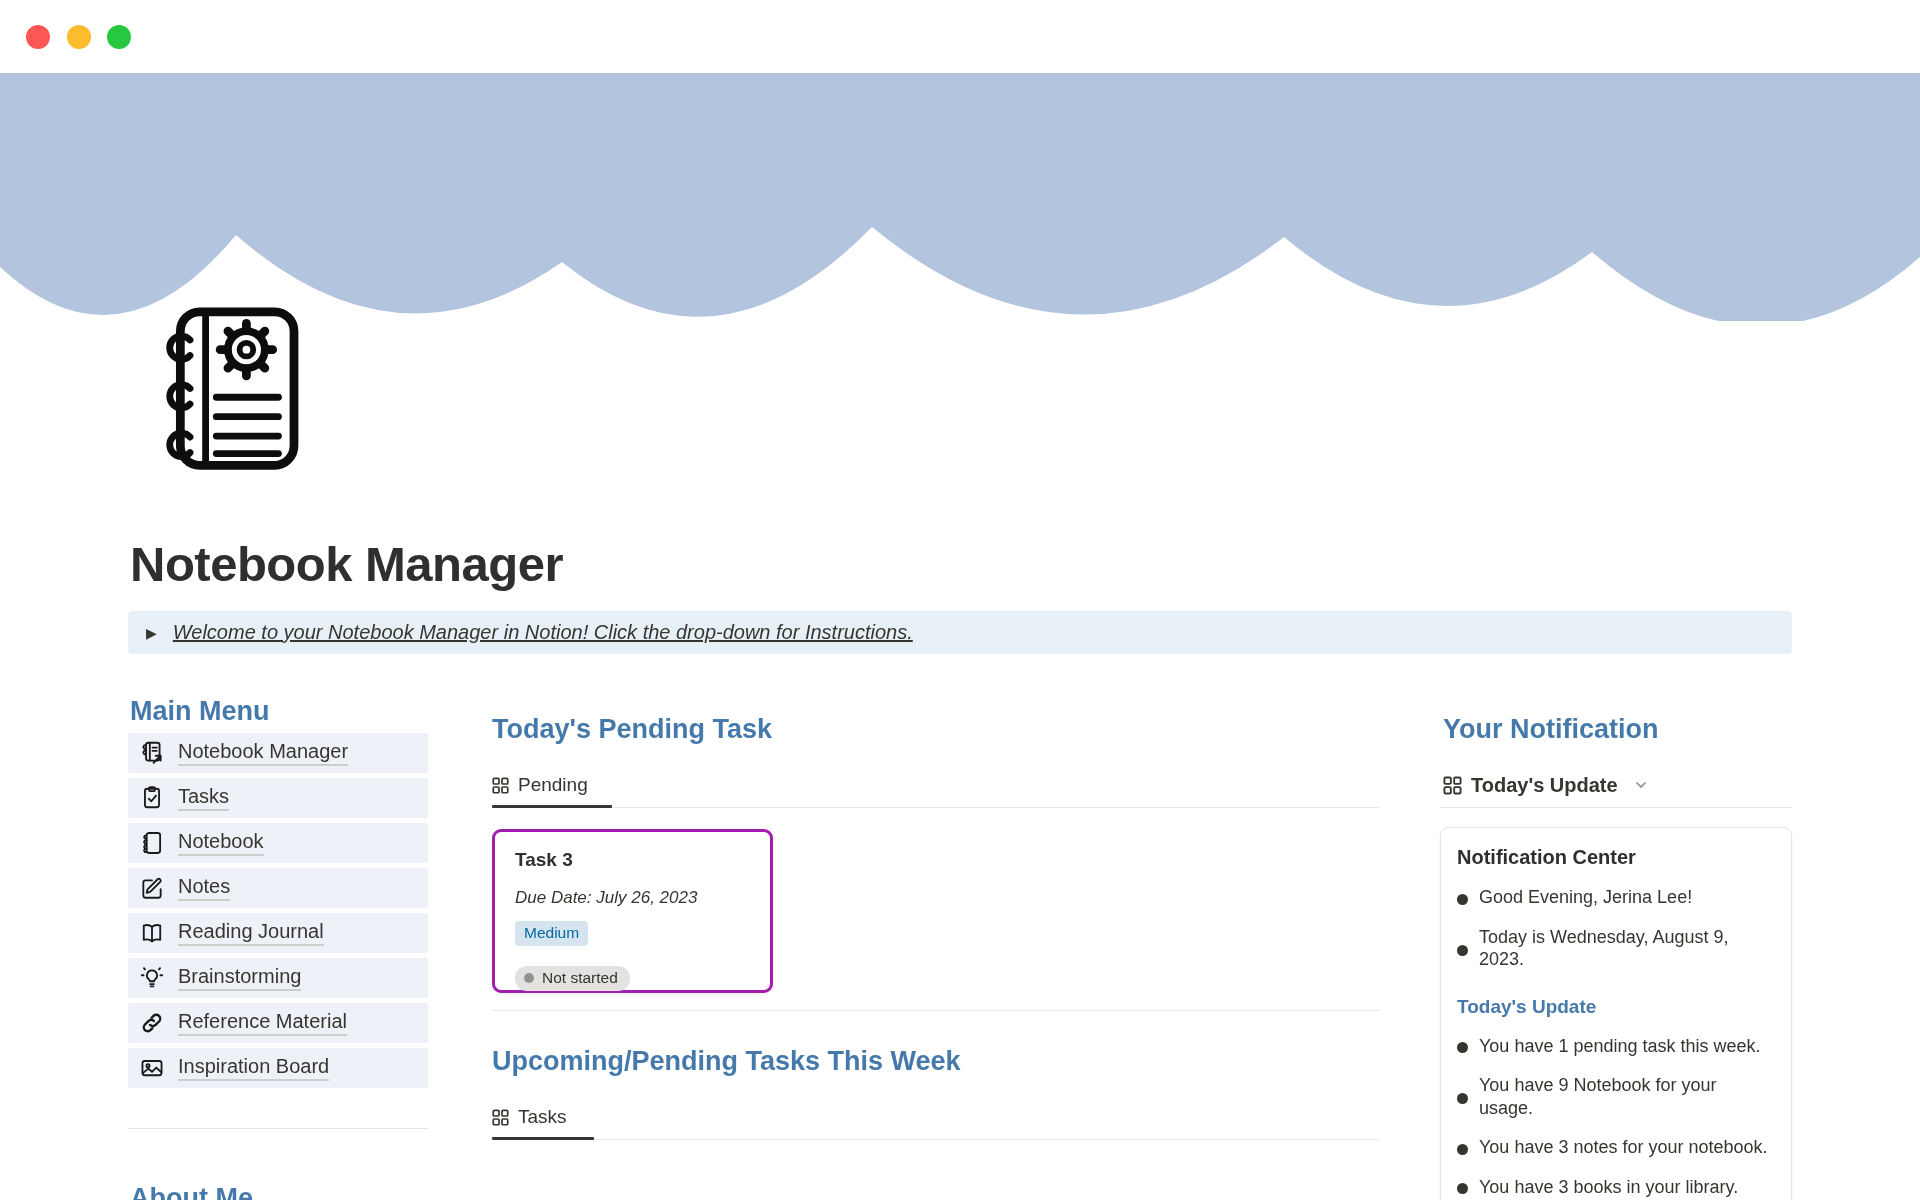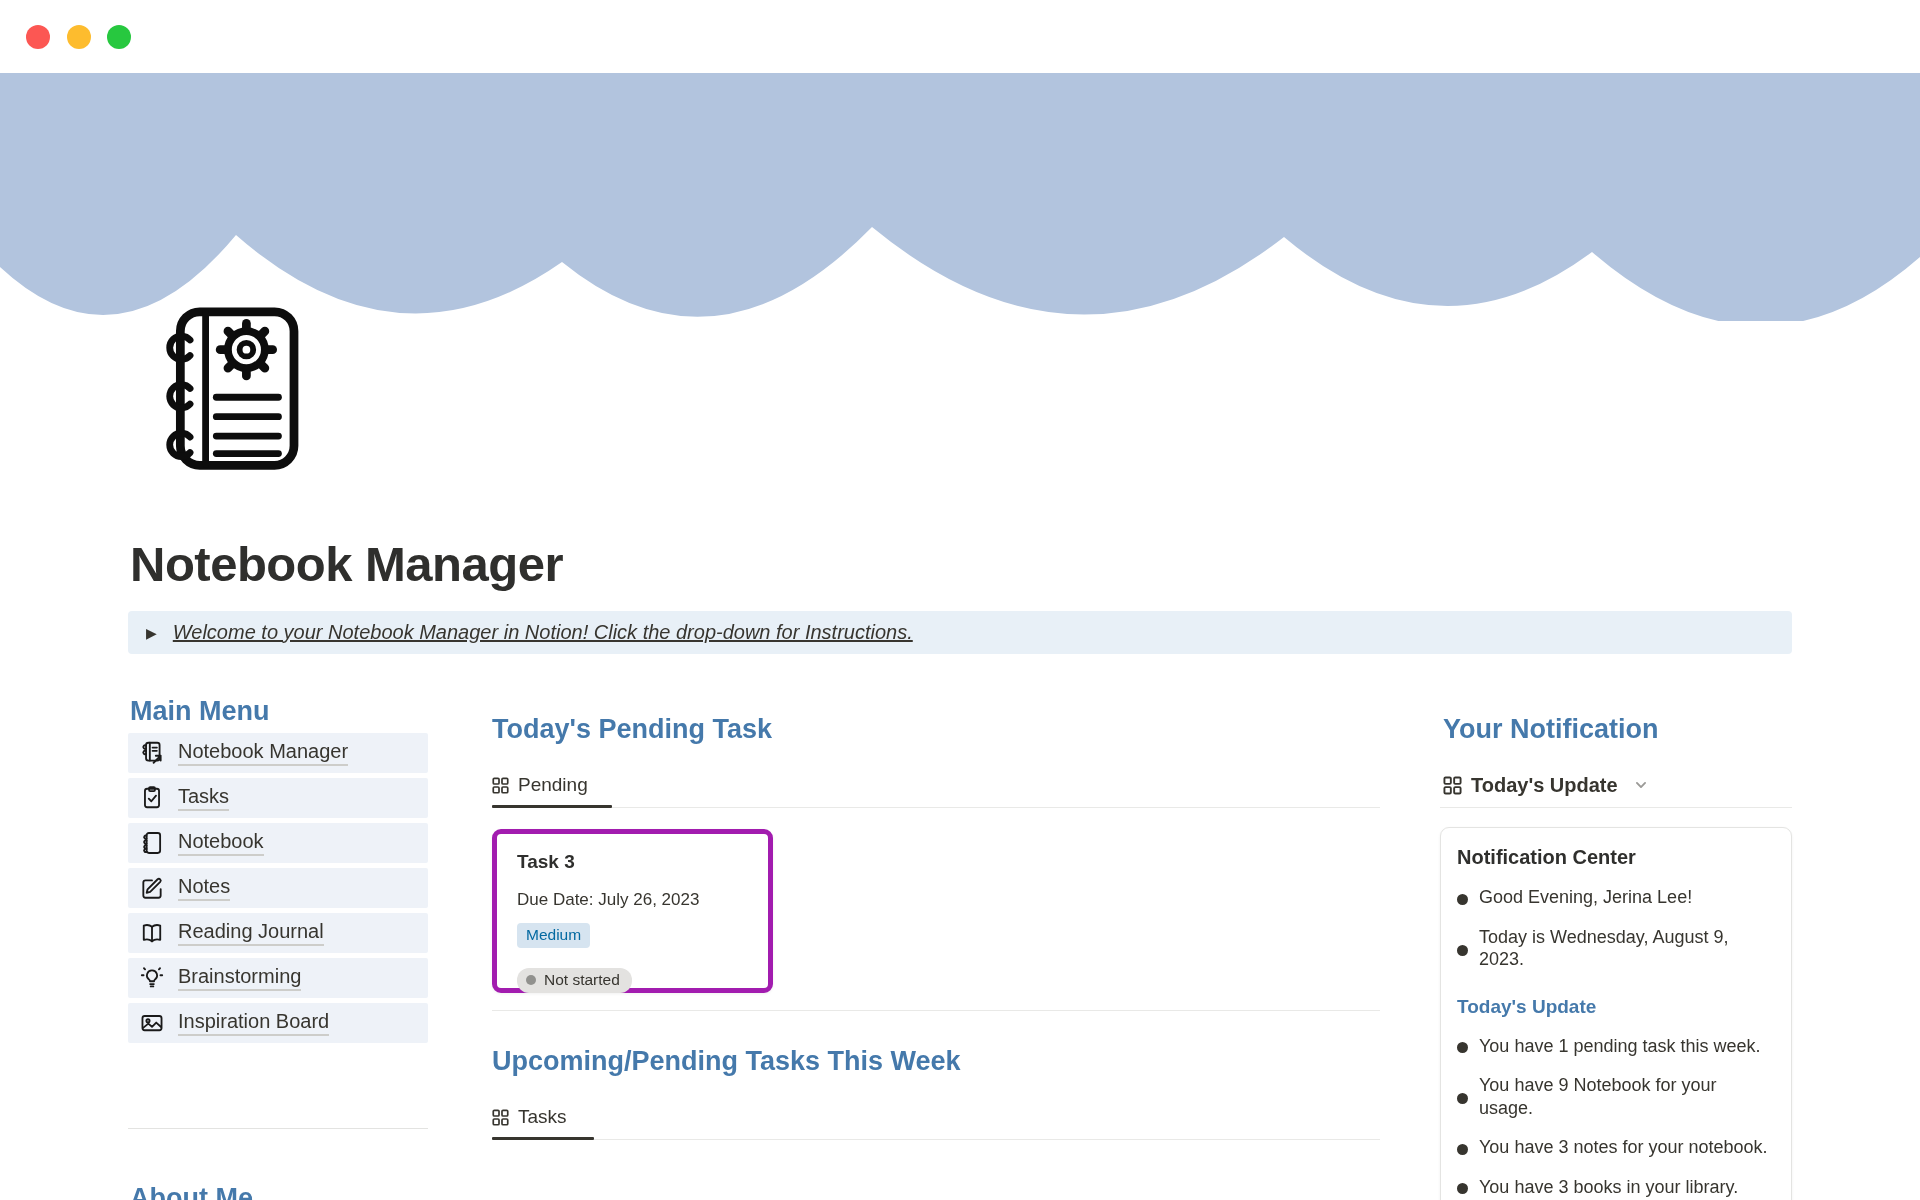--- a/index.html
+++ b/index.html
@@ -43,24 +43,24 @@
   
   .tab-row { display:flex; align-items:center; gap:9px; height:34px; }
   .tab-label { font-size:19px; font-weight:500; color:#37352f; }
   .tab-underline { position:absolute; height:3px; background:#37352f; border-radius:1px; }
   .divider { position:absolute; height:1px; background:#e9e9e7; }
 
   
   .mid-head1 { position:absolute; left:492px; top:714px; }
   .mid-tab1  { position:absolute; left:492px; top:768px; }
   .card { position:absolute; left:492px; top:829px; width:281px; height:164px; background:#fff;
-    border:5px solid #a21caf; border-radius:9px; box-shadow:0 1px 3px rgba(15,15,15,.06);
+    border:3px solid #a21caf; border-radius:9px; box-shadow:0 1px 3px rgba(15,15,15,.06);
     padding:17px 20px; cursor:pointer; }
   .card-title { font-size:19px; font-weight:600; color:#2f2f2d; }
-  .card-due { font-size:17px; margin-top:17px; color:#37352f; }
+  .card-due { font-size:17px; margin-top:17px; color:#37352f;font-style:italic; }
   .badge-medium { display:inline-block; margin-top:13px; background:#d6e4f0; color:#0369a1;
     font-size:15.5px; padding:3px 9px 4px; border-radius:4px; }
   .pill-status { display:inline-flex; align-items:center; gap:8px; margin-top:20px; background:#e3e2e0;
     color:#37352f; font-size:15.5px; padding:3px 12px 4px 9px; border-radius:12px; }
   .pill-dot { width:10px; height:10px; border-radius:50%; background:#91918e; }
   .mid-head2 { position:absolute; left:492px; top:1046px; }
   .mid-tab2  { position:absolute; left:492px; top:1100px; }
 
   
   .right-head { position:absolute; left:1443px; top:714px; }
@@ -184,20 +184,27 @@
         <line x1="10.3" y1="17.6" x2="13.7" y2="17.6"></line>
         <line x1="10.8" y1="19.8" x2="13.2" y2="19.8"></line>
         <line x1="4.2" y1="9.5" x2="2.6" y2="9.5"></line>
         <line x1="21.4" y1="9.5" x2="19.8" y2="9.5"></line>
         <line x1="5.6" y1="4" x2="4.6" y2="3"></line>
         <line x1="18.4" y1="4" x2="19.4" y2="3"></line>
       </svg>
       <span class="menu-label">Brainstorming</span>
     </div>
 
+    <div class="menu-item">
+      <svg width="26" height="26" viewBox="0 0 24 24" fill="none" stroke="#1a1a1a" stroke-width="2.2" stroke-linecap="round" stroke-linejoin="round">
+        <path d="M10.2,13.8 a3.6,3.6 0 0 0 5.1,0 l3.2,-3.2 a3.6,3.6 0 0 0 -5.1,-5.1 l-1.8,1.8"></path>
+        <path d="M13.8,10.2 a3.6,3.6 0 0 0 -5.1,0 l-3.2,3.2 a3.6,3.6 0 0 0 5.1,5.1 l1.8,-1.8"></path>
+      </svg>
+      <span class="menu-label">Reference Material</span>
+    </div>
 
     <div class="menu-item">
       <svg width="26" height="26" viewBox="0 0 24 24" fill="none" stroke="#1a1a1a" stroke-width="1.7" stroke-linecap="round" stroke-linejoin="round">
         <rect x="3.2" y="5.5" width="17.6" height="13.2" rx="2"></rect>
         <circle cx="8.3" cy="10" r="1.5"></circle>
         <path d="M3.8,16.5 L8.6,12.6 l3.4,2.9 l3.9,-3.9 l4.5,4.1"></path>
       </svg>
       <span class="menu-label">Inspiration Board</span>
     </div>
 

